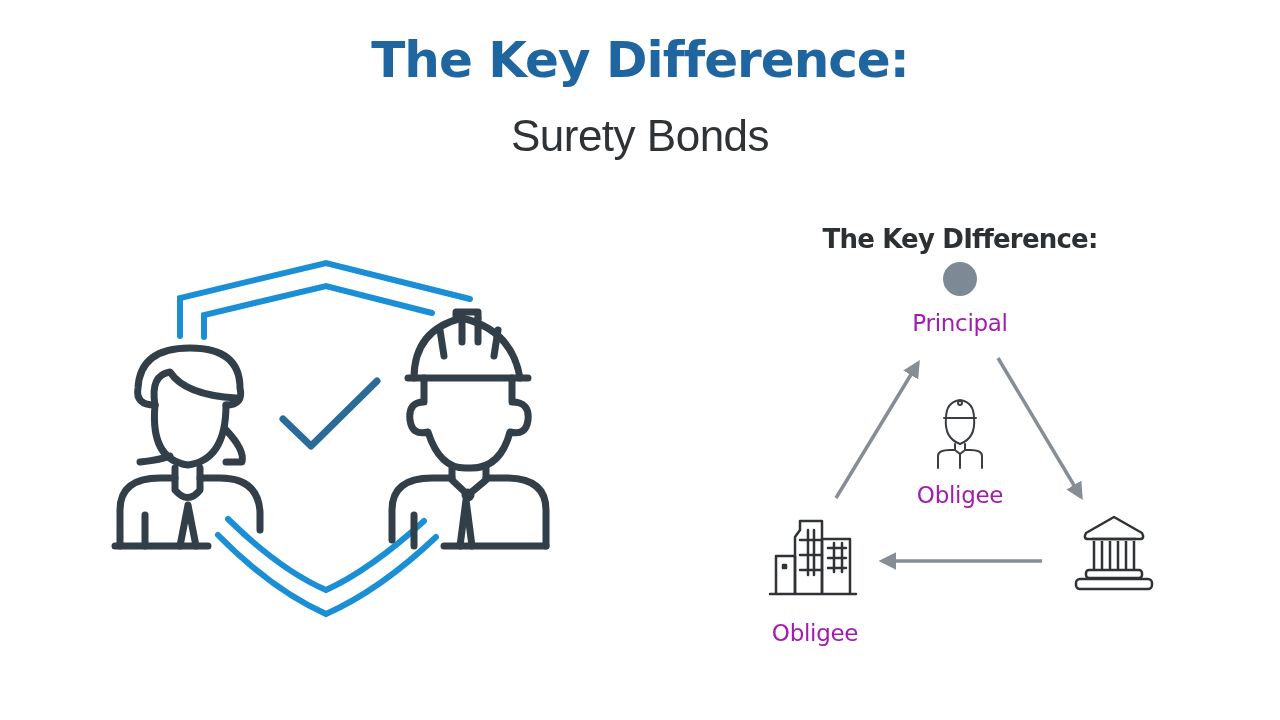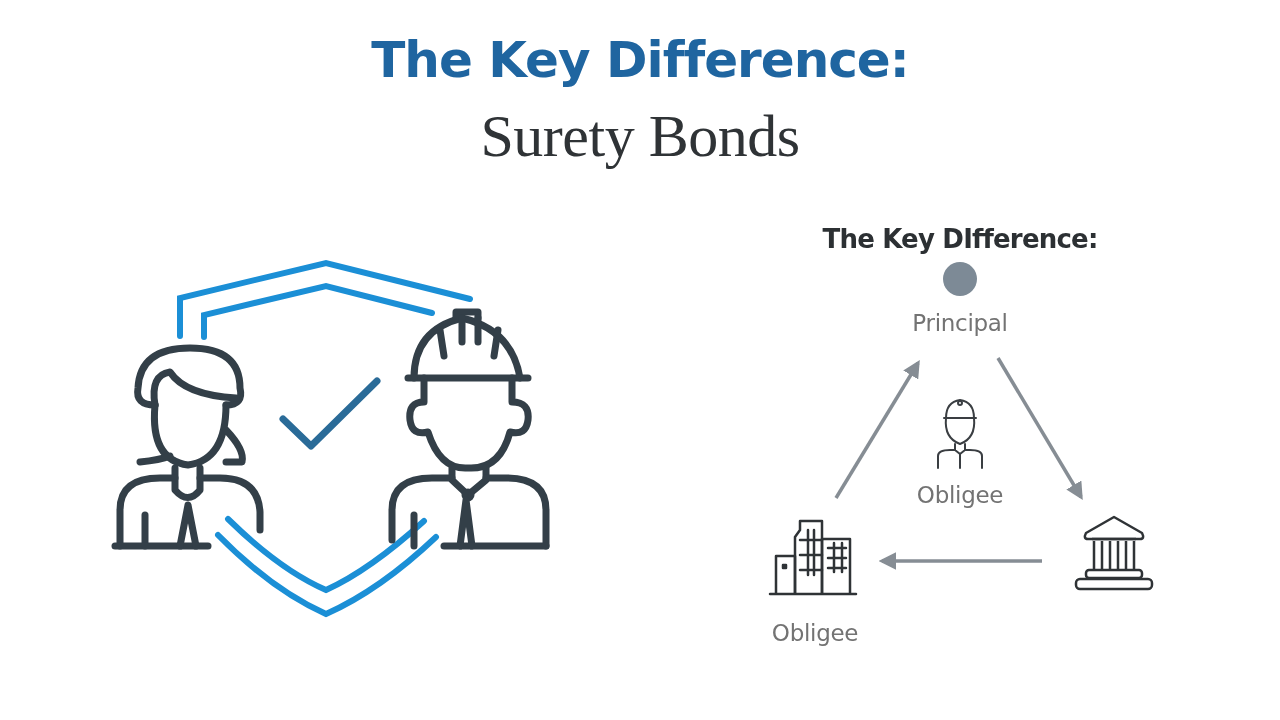--- a/index.html
+++ b/index.html
@@ -29,22 +29,22 @@
       letter-spacing: -1px;
       color: #1f65a0;
       line-height: 64px;
     }
     .main-subtitle {
       position: absolute;
       left: 0;
       top: 106px;
       width: 1280px;
       text-align: center;
-      font-family: Liberation Serif, serif;
-      font-size: 60px;
+      font-family: Liberation Sans, sans-serif;
+      font-size: 44px;
       letter-spacing: -0.5px;
       color: #2f3336;
       line-height: 60px;
     }
     .illustration {
       position: absolute;
       left: 0;
       top: 0;
       width: 1280px;
       height: 720px;
@@ -59,21 +59,21 @@
       font-weight: bold;
       font-size: 26px;
       letter-spacing: -0.8px;
       color: #2c3033;
       line-height: 34px;
     }
     .node-label {
       position: absolute;
       font-family: "DejaVu Sans", sans-serif;
       font-size: 23px;
-      color: #737373;
+      color: #a21caf;
       text-align: center;
       line-height: 30px;
       letter-spacing: -0.3px;
     }
     .lbl-principal { left: 880px; top: 308px; width: 160px; }
     .lbl-obligee-center { left: 880px; top: 480px; width: 160px; }
     .lbl-obligee-bottom { left: 735px; top: 618px; width: 160px; }
     .lbl-surety { left: 1035px; top: 618px; width: 160px; }
   </style>
 </head>

